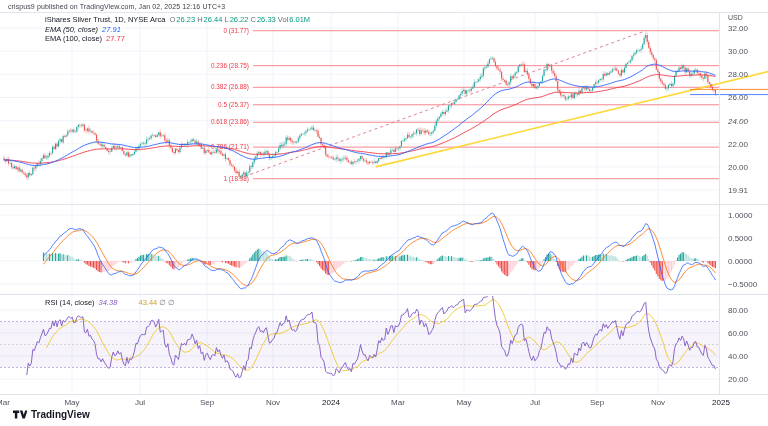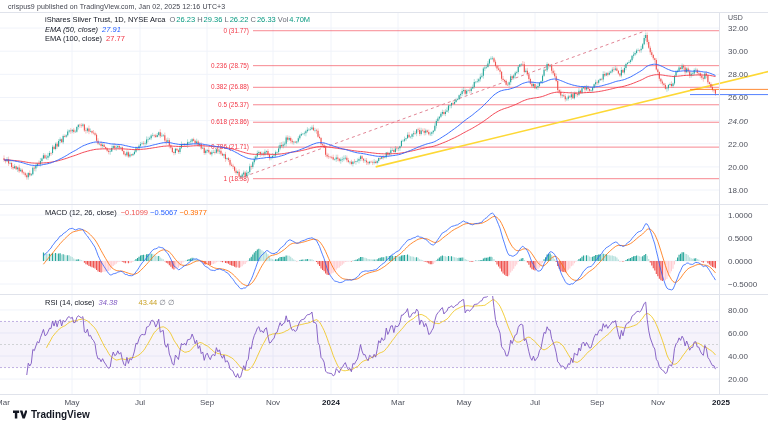--- a/index.html
+++ b/index.html
@@ -6,21 +6,21 @@
   #app{position:relative;width:768px;height:426px;background:#fff;overflow:hidden;
        font-family:"Liberation Sans",sans-serif;-webkit-font-smoothing:antialiased;}
   #chart{position:absolute;left:0;top:0;}
   .hdr{position:absolute;left:8px;top:3px;font-size:7px;color:#40434e;letter-spacing:.1px;}
   .legend{position:absolute;display:flex;align-items:baseline;gap:4px;font-size:7.5px;color:#131722;white-space:nowrap;padding-left:35px;}
   .legend .pair{display:inline-flex;gap:1px;}
   .legend .k{color:#6a6d78;}
   .tick{position:absolute;font-size:8px;color:#50535e;}
   .tick.cur{font-size:7px;}
   .tick.time{width:40px;text-align:center;}
-  .tick.year{color:#131722;font-weight:bold;text-align:center;}
+  .tick.year{color:#131722;font-weight:normal;text-align:center;}
   .fnote{position:absolute;left:13px;top:409px;display:flex;align-items:center;gap:4px;}
   .fnote .txt{font-size:10px;font-weight:600;color:#131722;}
   #overlay{position:absolute;left:0;top:1px;width:668px;height:426px;pointer-events:none;}
 </style>
 </head>
 <body>
 
 <div id="app">
   <div class="hdr">crispus9 published on TradingView.com, Jan 02, 2025 12:16 UTC+3</div>
 
@@ -128,21 +128,21 @@
 
   <div id="overlay">
       <div class="tick cur" style="left: 728px; top: 13px;">USD</div>
       <div class="tick " style="left: 728px; top: 23.06px;">32.00</div>
       <div class="tick " style="left: 728px; top: 46.2px;">30.00</div>
       <div class="tick " style="left: 728px; top: 69.34px;">28.00</div>
       <div class="tick " style="left: 728px; top: 92.48px; text-align: right;">26.00</div>
       <div class="tick " style="left: 728px; top: 115.62px; font-style: italic;">24.00</div>
       <div class="tick " style="left: 728px; top: 138.76px;">22.00</div>
       <div class="tick " style="left: 728px; top: 161.9px;">20.00</div>
-      <div class="tick " style="left: 728px; top: 185.04px;">18.00</div>
+      <div class="tick " style="left: 728px; top: 185.04px;">19.91</div>
       <div class="tick " style="left: 728px; top: 210px;">1.0000</div>
       <div class="tick " style="left: 728px; top: 233px;">0.5000</div>
       <div class="tick " style="left: 728px; top: 256px;">0.0000</div>
       <div class="tick " style="left: 728px; top: 279px;">−0.5000</div>
       <div class="tick " style="left: 728px; top: 304.94px;">80.00</div>
       <div class="tick " style="left: 728px; top: 327.98px;">60.00</div>
       <div class="tick " style="left: 728px; top: 351.02px;">40.00</div>
       <div class="tick " style="left: 728px; top: 374.06px;">20.00</div>
       <div class="tick time" style="left: -17px; top: 397px;">Mar</div>
       <div class="tick time" style="left: 52px; top: 397px;">May</div>
@@ -158,43 +158,39 @@
       <div class="tick time year" style="left: 701px; top: 397px;">2025</div>
     </div>
 
   <div class="legend" style="left:10px;top:15px;">
     <span>iShares Silver Trust, 1D, NYSE Arca</span>
     <span id="ohlc"><span class="pair">
           <span class="k">O</span>
           <span style="color:#089981">26.23</span>
         </span> <span class="pair">
           <span class="k">H</span>
-          <span style="color:#089981">29.36</span>
+          <span style="color:#089981">26.44</span>
         </span> <span class="pair">
           <span class="k">L</span>
           <span style="color:#089981">26.22</span>
         </span> <span class="pair">
           <span class="k">C</span>
           <span style="color:#089981">26.33</span>
         </span> <span class="pair">
           <span class="k">Vol</span>
-          <span style="color:#089981">4.70M</span>
+          <span style="color:#089981">6.01M</span>
         </span> </span>
   </div>
   <div class="legend" style="left:10px;top:25px;font-style:italic;">
     <span>EMA (50, close)</span>
     <span id="ema50v" style="color: rgb(41, 98, 255);">27.91</span>
   </div>
   <div class="legend" style="left:10px;top:34px;align-items:flex-end;">
     <span>EMA (100, close)</span>
     <span id="ema100v" style="color: rgb(242, 54, 69);">27.77</span>
-  </div>
-  <div class="legend" style="left:10px;top:208px;">
-    <span>MACD (12, 26, close)</span>
-    <span id="macdvals"><span style="color: rgb(239, 83, 80);">−0.1099 </span><span style="color: rgb(41, 98, 255);">−0.5067 </span><span style="color: rgb(255, 109, 0);">−0.3977 </span></span>
   </div>
   <div class="legend" style="left:10px;top:298px;">
     <span>RSI (14, close)</span>
     <span id="rsivals"><span style="color: rgb(126, 87, 194); font-style: italic;">34.38 </span><span style="color: rgb(201, 162, 39); margin-left: 19px;">43.44 </span><span style="color: rgb(120, 123, 134);">∅ </span><span style="color: rgb(120, 123, 134);">∅ </span></span>
   </div>
 
   <div class="fnote">
     <svg width="14" height="9" viewBox="0 0 16 9">
       <path fill="#131722" d="M0,0h7v2.8h-2.1v6.2H2.1V2.8H0z"></path>
       <path fill="#131722" d="M7.8,0h3l1.5,5L13.9,0h2.7l-3.1,9h-2.6z"></path>

